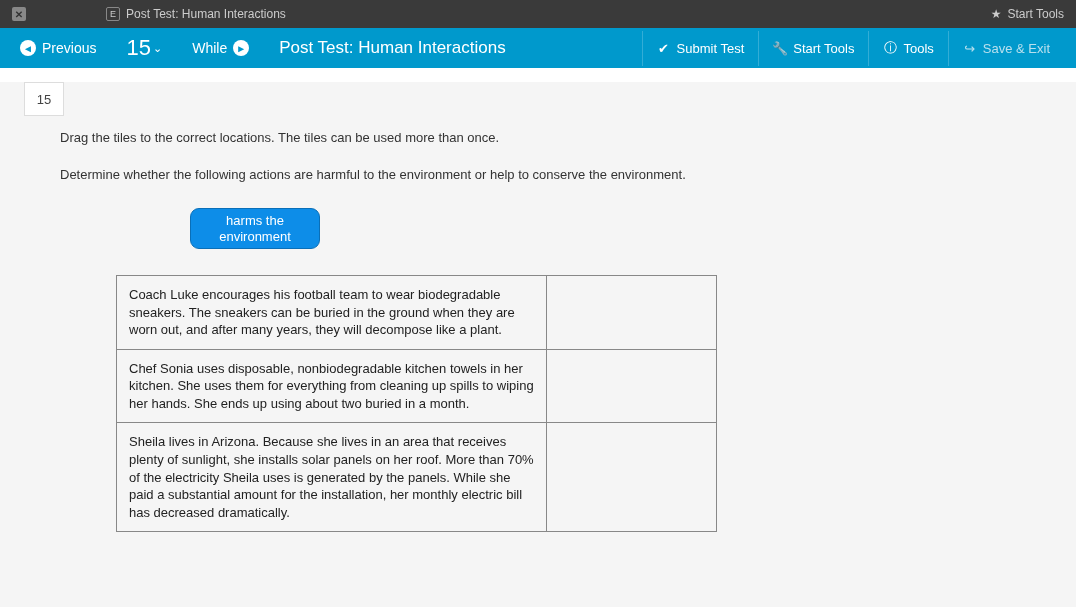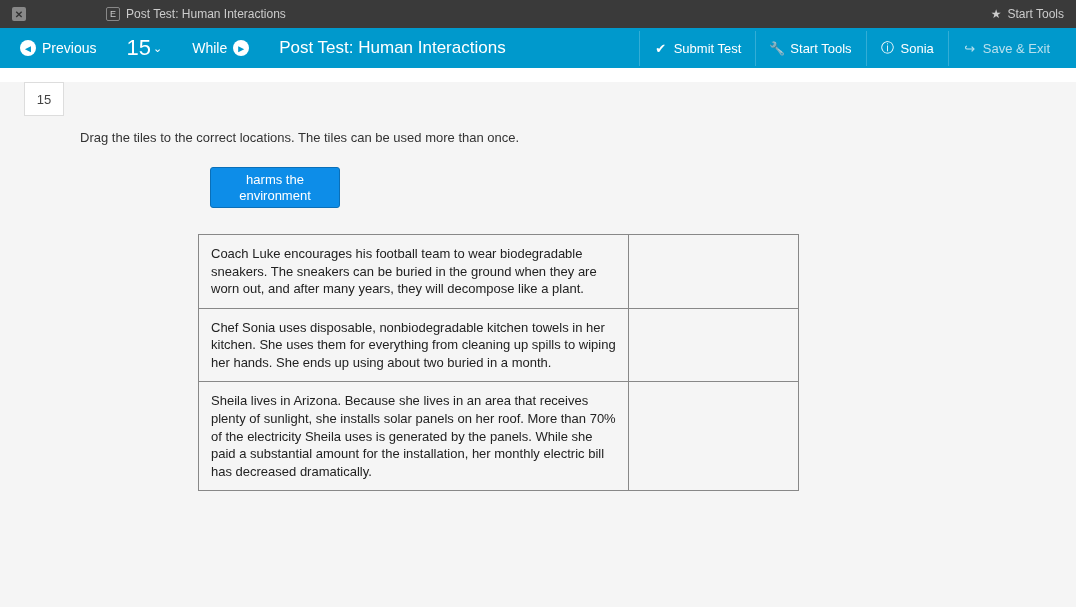--- a/index.html
+++ b/index.html
@@ -15,26 +15,26 @@
 .nav-arrow{width:16px;height:16px;background:#fff;border-radius:50%;display:flex;align-items:center;justify-content:center;color:#0099cc;font-size:10px;font-weight:bold}
 .nav-q{font-size:22px;font-weight:300;padding:0 14px;display:flex;align-items:center;gap:2px}
 .nav-chev{font-size:11px}
 .nav-title{font-size:17px;padding-left:14px}
 .nav-right{margin-left:auto;display:flex;align-items:center;gap:0}
 .nav-rbtn{display:flex;align-items:center;gap:6px;cursor:pointer;padding:10px 14px;border-left:1px solid rgba(255,255,255,0.2);font-size:13px}
 .nav-rbtn.dim{color:#b8e0ee}
 .ric{width:14px;height:14px;display:flex;align-items:center;justify-content:center}
 .content{background:#f5f5f5;padding:0;min-height:540px}
 .qnum{background:#fff;border:1px solid #ddd;width:40px;height:34px;display:flex;align-items:center;justify-content:center;font-size:13px;color:#444;margin:14px 0 0 24px}
-.qbody{padding:14px 24px 24px 80px;max-width:900px}
+.qbody{padding:14px 24px 24px 60px;max-width:900px}
 .instr{font-size:13px;color:#333;margin-bottom:22px}
 .prompt{font-size:13px;color:#333;margin-bottom:26px}
 .tiles{display:flex;gap:18px;margin-left:130px;margin-bottom:26px}
-.tile{background:#0d8de8;color:#fff;font-size:13px;padding:4px 8px;border:1px solid #0a6fb8;border-radius:3px;cursor:move;text-align:center;max-width:130px;line-height:1.2}
-.ans-table{margin-left:118px;border-collapse:collapse}
+.tile{background:#0d8de8;color:#fff;font-size:13px;padding:4px 8px;border:1px solid #0a6fb8;border-radius:9px;cursor:move;text-align:center;max-width:130px;line-height:1.2}
+.ans-table{margin-left:56px;border-collapse:collapse}
 .ans-table td{border:1px solid #888;padding:10px 12px;font-size:13px;color:#222;vertical-align:top;line-height:1.35}
 .ans-table .desc{width:430px}
 .ans-table .drop{width:170px}
 .wrap{width:1076px;height:607px;position:relative;background:#fff}
 </style>
 </head>
 <body>
 
 <div class="wrap">
   <div class="browser-tab-bar">
@@ -69,33 +69,34 @@
       <div class="nav-rbtn">
         <span class="ric">✔</span>
         <span>Submit Test</span>
       </div>
       <div class="nav-rbtn">
         <span class="ric">🔧</span>
         <span>Start Tools</span>
       </div>
       <div class="nav-rbtn">
         <span class="ric">ⓘ</span>
-        <span>Sonia</span>
+        <span>Tools</span>
       </div>
       <div class="nav-rbtn dim">
         <span class="ric">↪</span>
         <span>Save &amp; Exit</span>
       </div>
     </div>
   </div>
 
   <div class="content">
     <div class="qnum">15</div>
     <div class="qbody">
       <div class="instr">Drag the tiles to the correct locations. The tiles can be used more than once.</div>
+      <div class="prompt">Determine whether the following actions are harmful to the environment or help to conserve the environment.</div>
       <div class="tiles">
         <div class="tile">harms the environment</div>
       </div>
       <table class="ans-table">
         <tbody>
             <tr>
           <td class="desc">Coach Luke encourages his football team to wear biodegradable sneakers. The sneakers can be buried in the ground when they are worn out, and after many years, they will decompose like a plant.</td>
           <td class="drop"></td>
         </tr>
         <tr>

